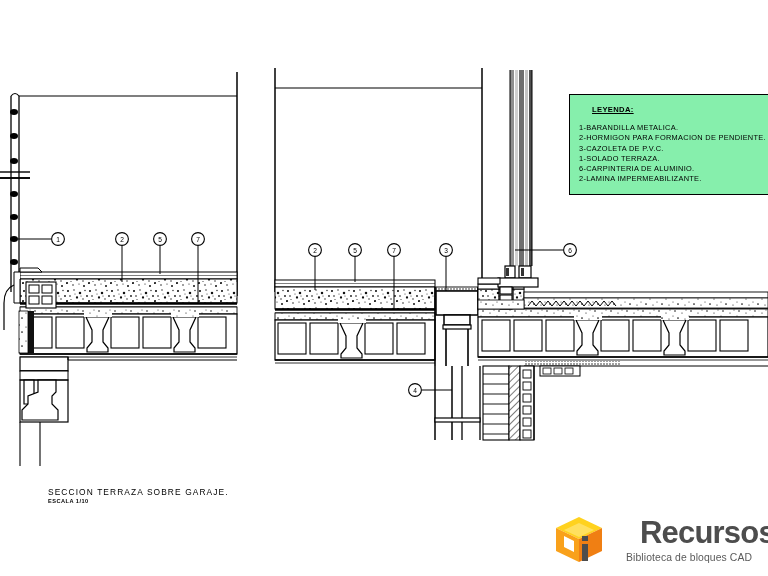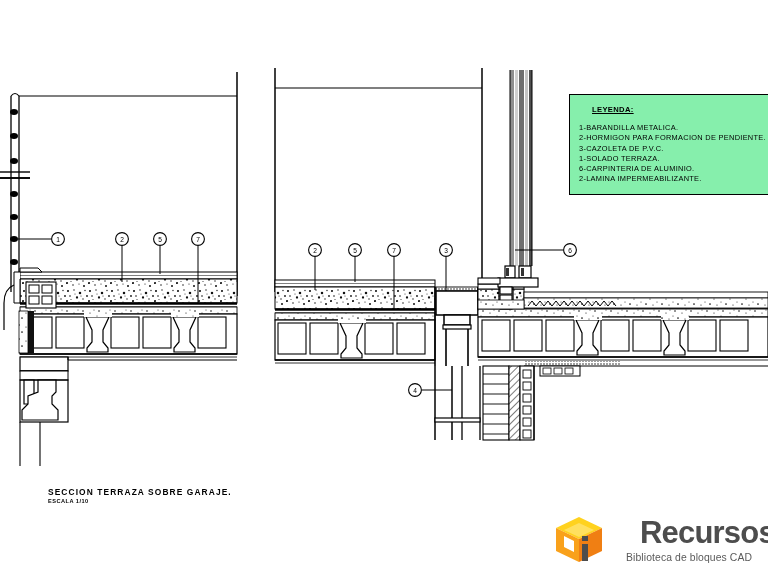--- a/index.html
+++ b/index.html
@@ -68,21 +68,21 @@
     position: absolute;
     left: 48px;
     top: 487px;
     width: 220px;
   }
   .title-main {
     font-size: 8.4px;
     letter-spacing: 1.1px;
     color: #000;
     white-space: nowrap;
-    font-weight: 700;
+    font-weight: 400;
   }
   .title-scale {
     font-size: 5.6px;
     letter-spacing: 0.5px;
     color: #000;
     margin-top: 1px;
     white-space: nowrap;
     font-weight: 700;
   }
   

